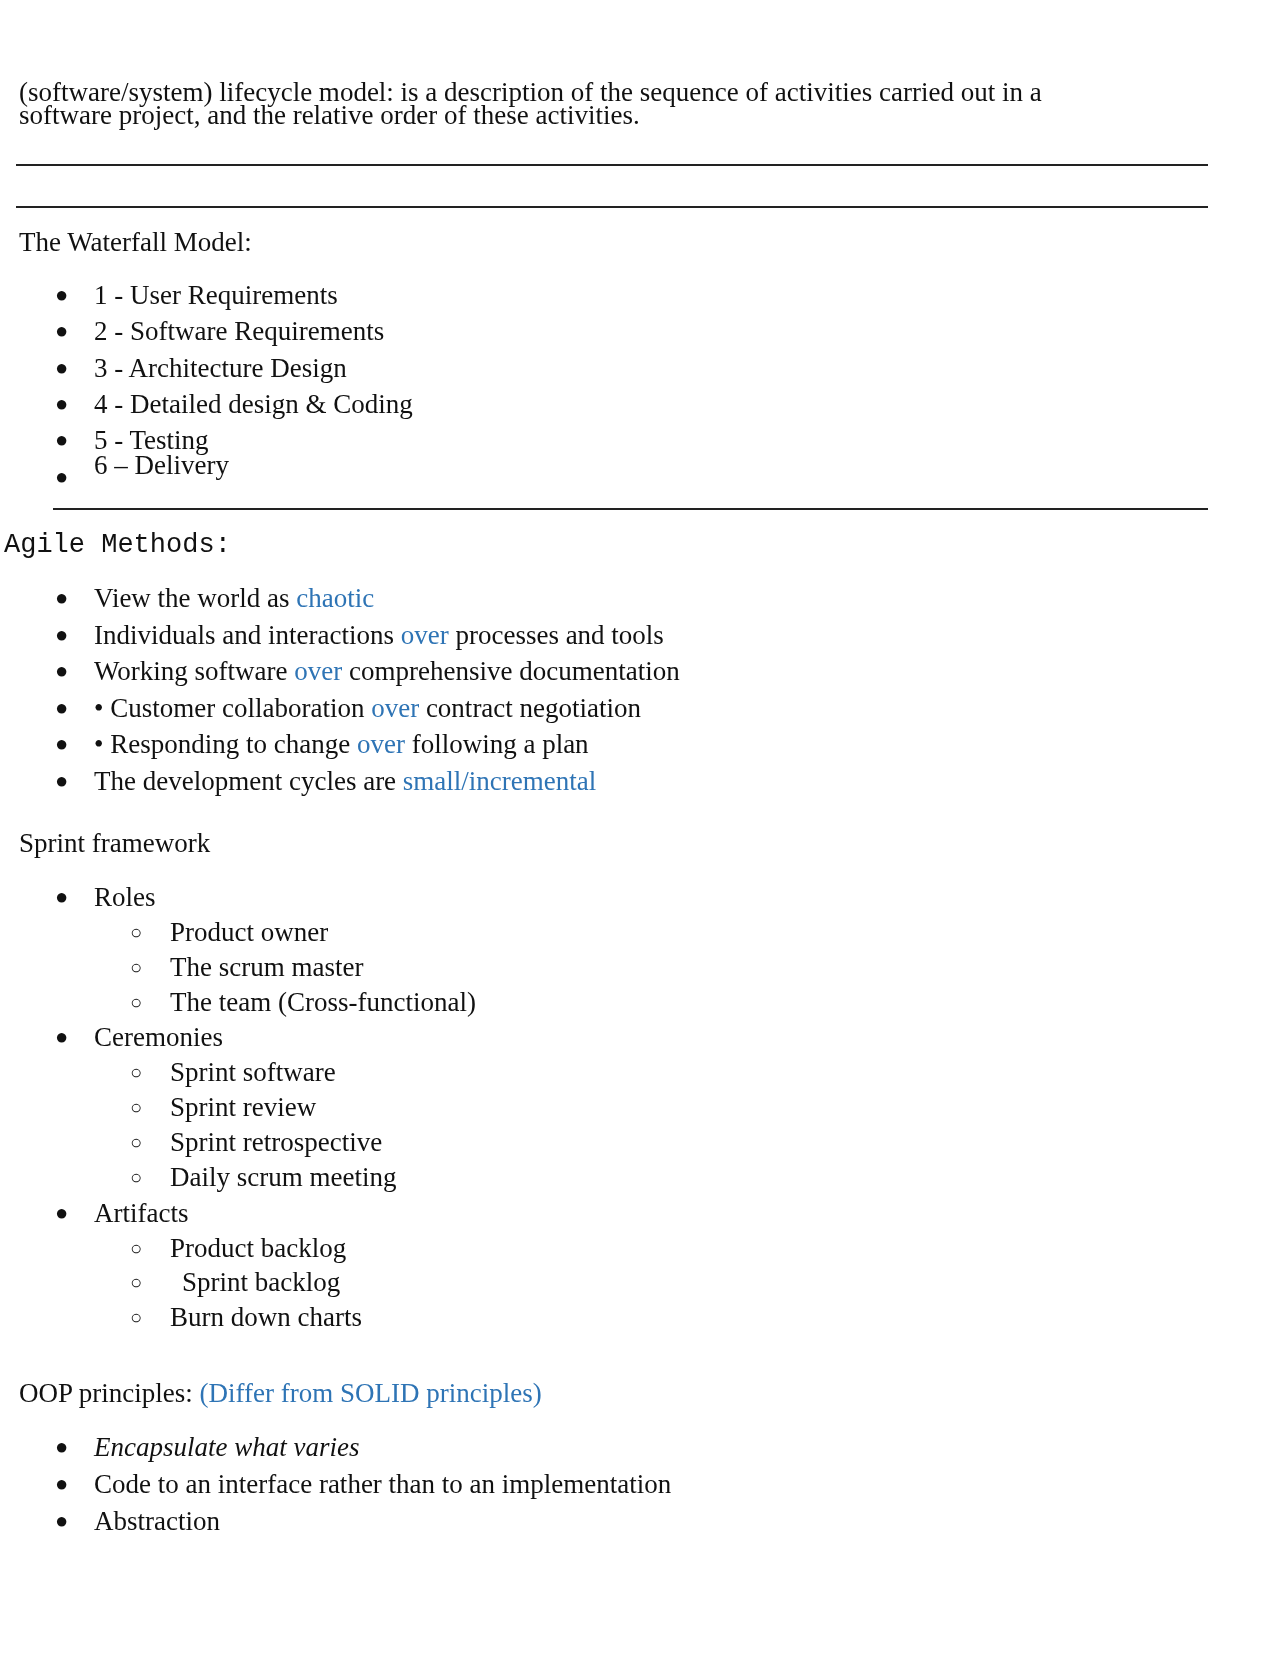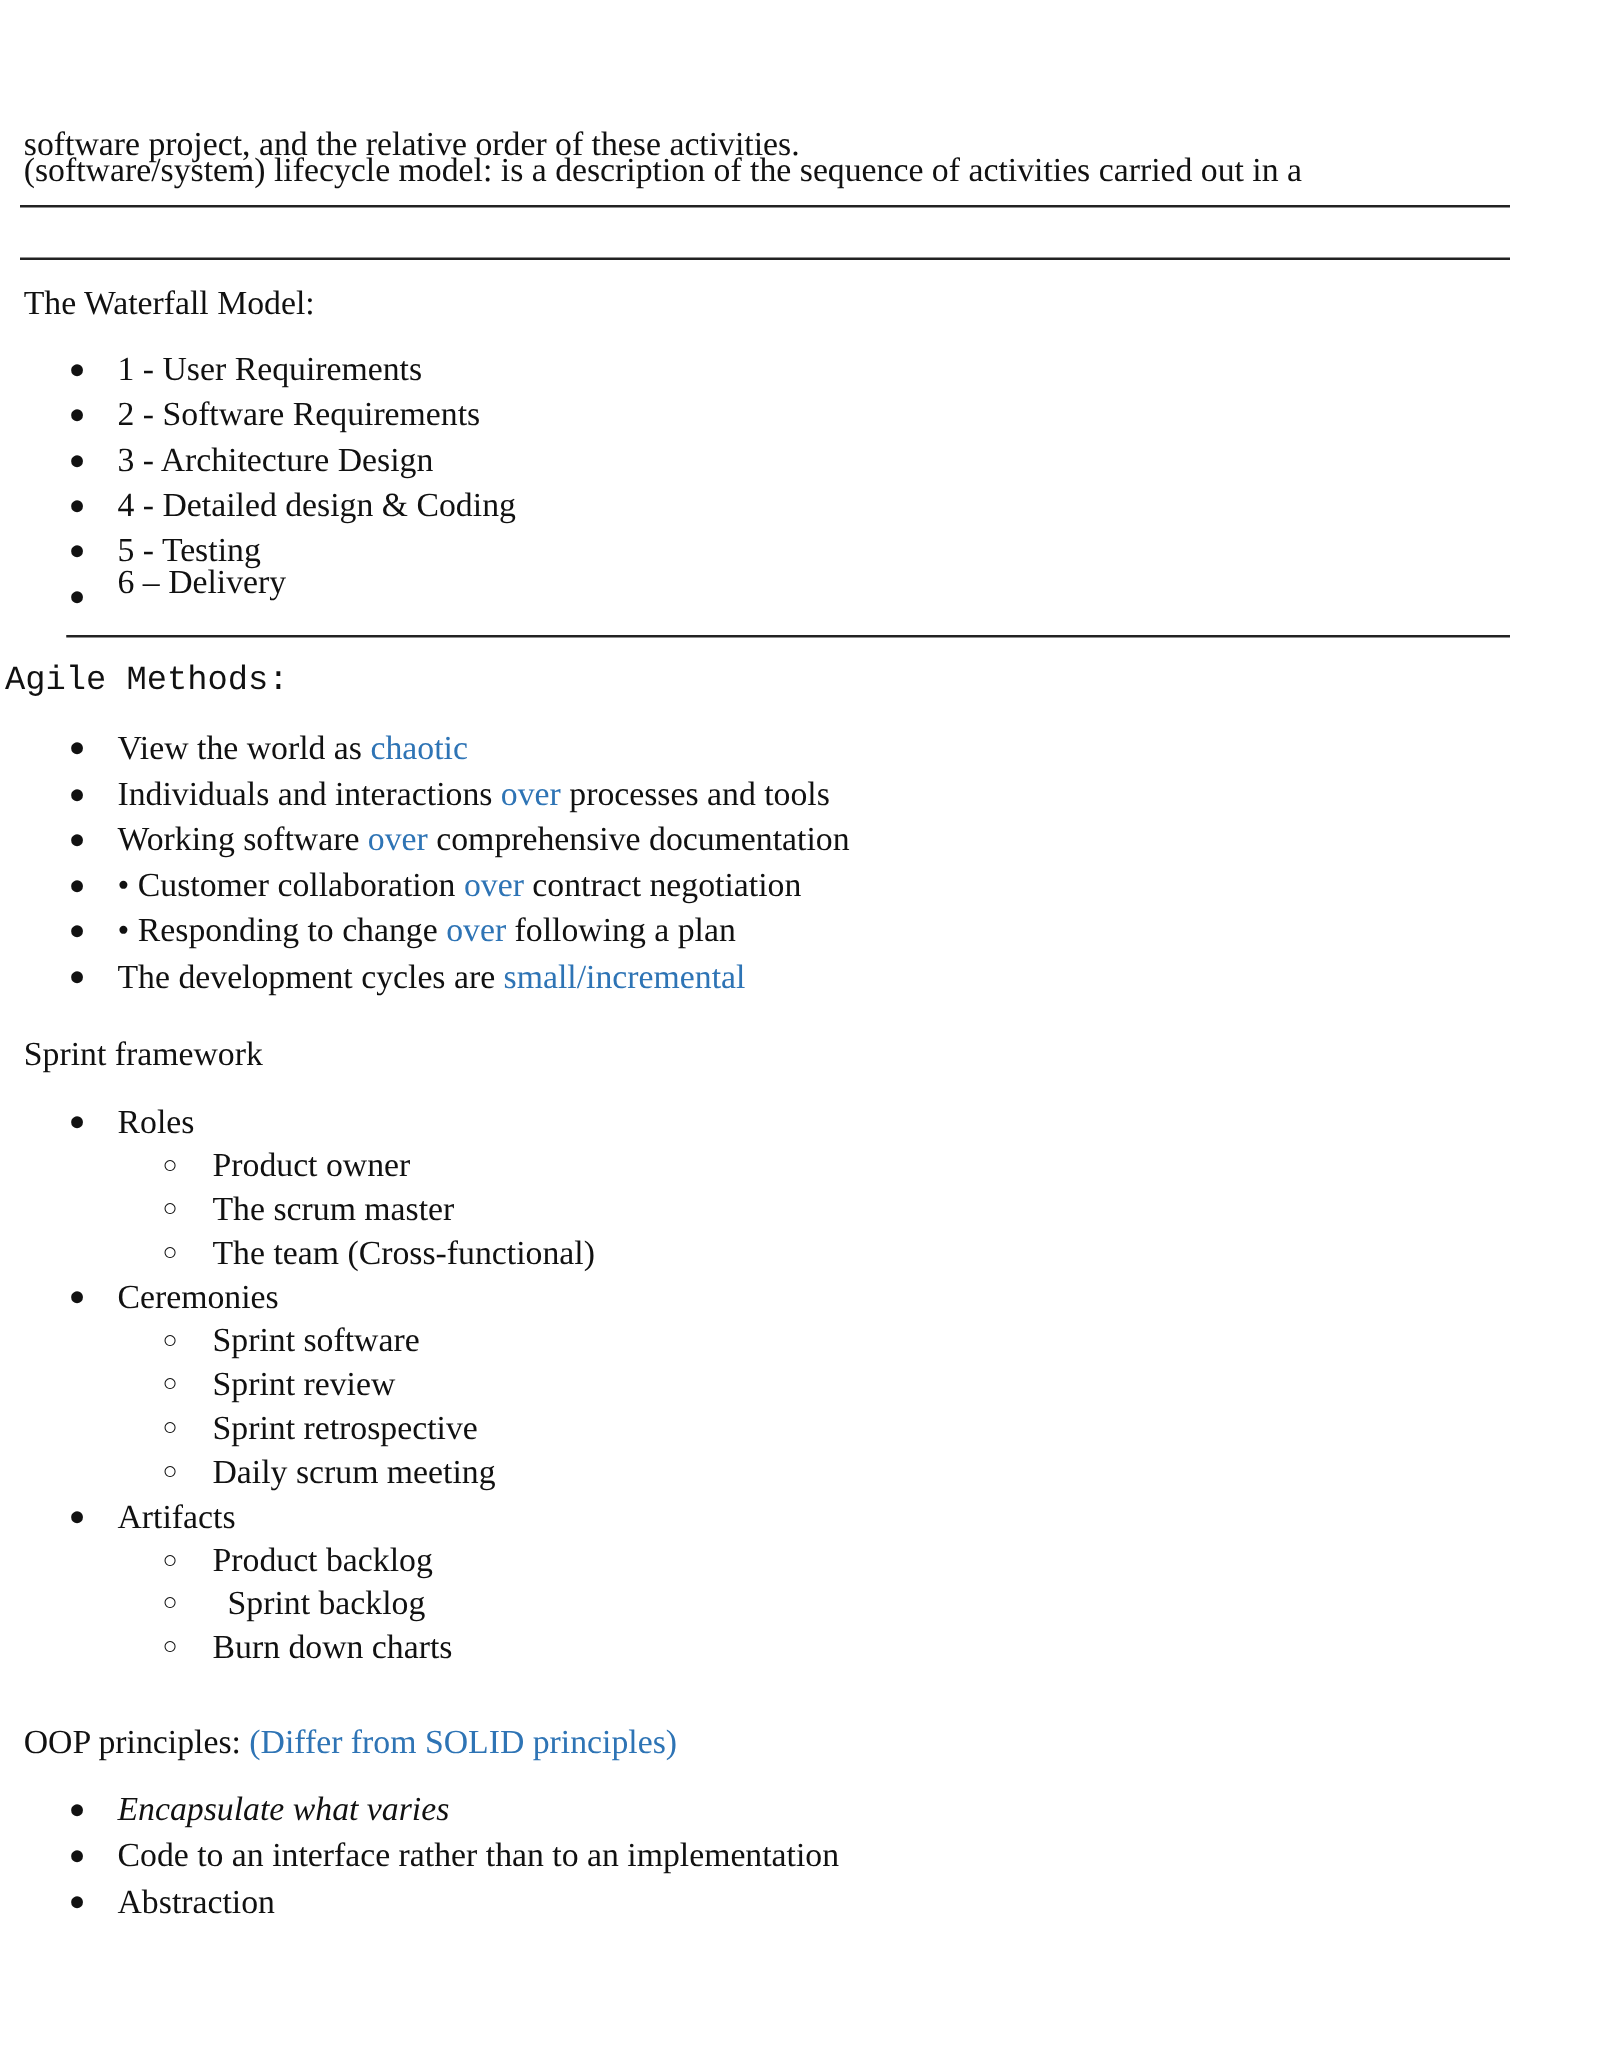--- a/index.html
+++ b/index.html
@@ -10,21 +10,21 @@
   .blue { color:#2e74b5; }
   .rule { position:absolute; height:2px; background:#222222; }
   .bul { position:absolute; font-size:22px; line-height:34px; }
   .sub { position:absolute; font-size:20px; line-height:34px; }
 </style>
 </head>
 <body>
 
 <div class="page">
 
-  <div class="t" style="left:19px;top:75px;margin-top:44px;">(software/system) lifecycle model: is a description of the sequence of activities carried out in a</div>
+  <div class="t" style="left:19px;top:75px;">(software/system) lifecycle model: is a description of the sequence of activities carried out in a</div>
   <div class="t" style="left:19px;top:98px;">software project, and the relative order of these activities.</div>
 
   <div class="rule" style="left:16px;top:164px;width:1192px;"></div>
   <div class="rule" style="left:16px;top:206px;width:1192px;"></div>
 
   <div class="t" style="left:19px;top:225px;">The Waterfall Model:</div>
   <div id="waterfall-list">
       <div class="bul" style="left:55px;top:278px;">●</div>
       <div class="t" style="left:94px;top:278px;">1 - User Requirements</div>
       <div class="bul" style="left:55px;top:314.3px;">●</div>

